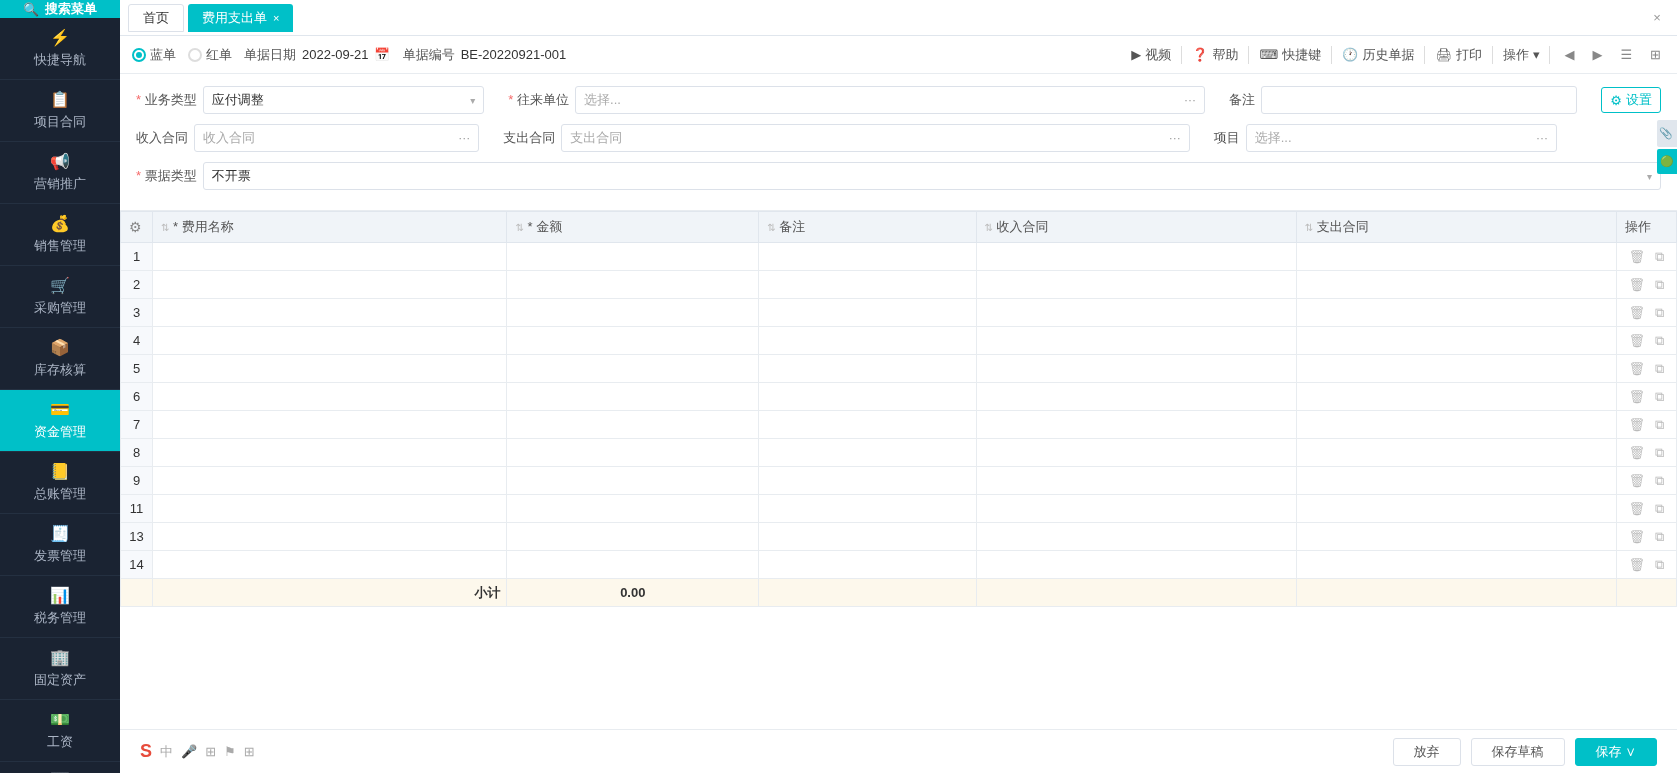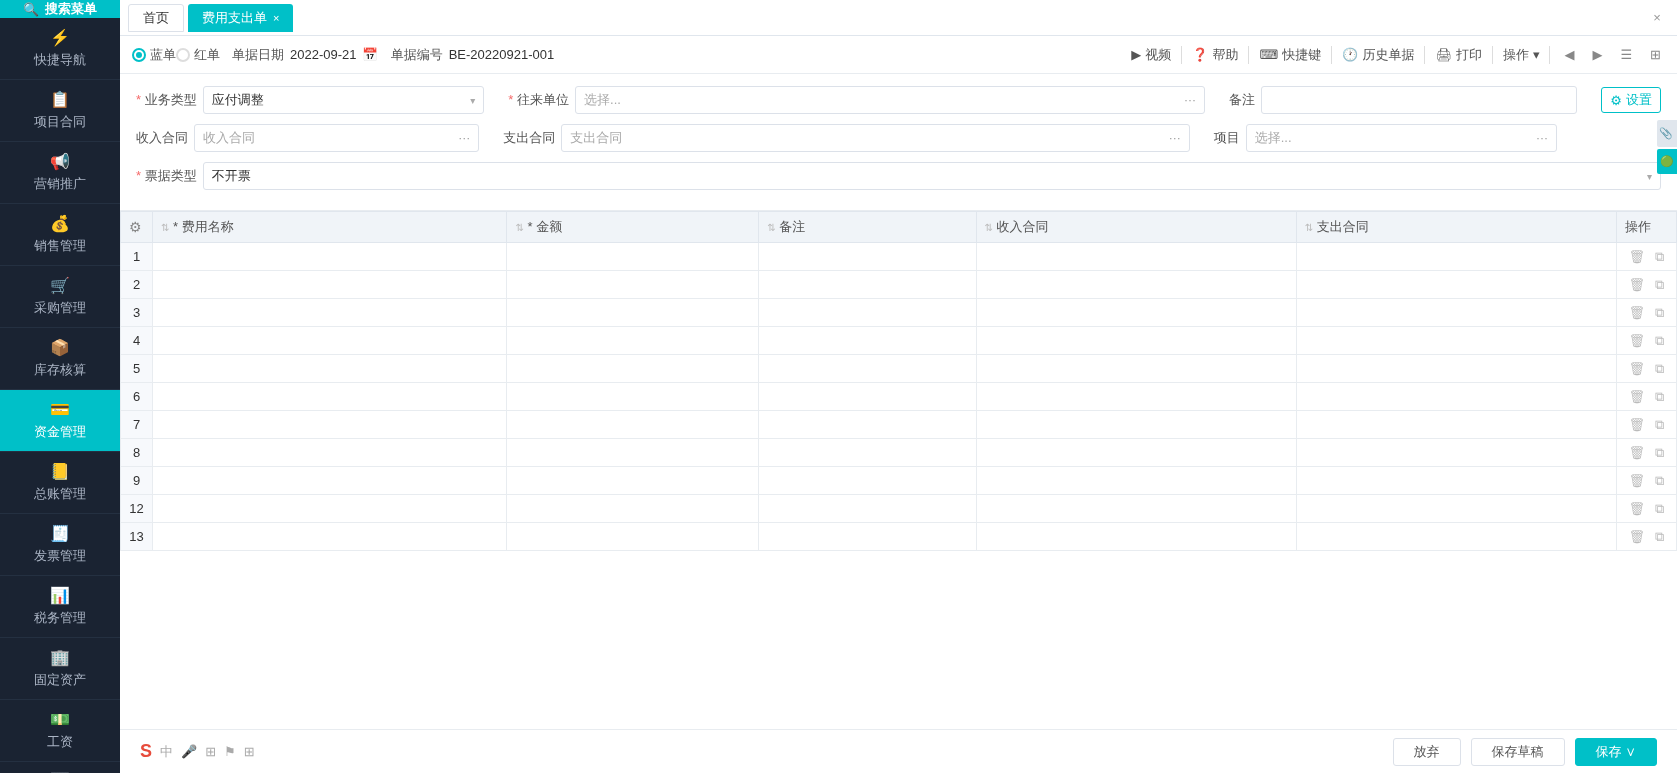--- a/index.html
+++ b/index.html
@@ -147,21 +147,21 @@
       background: #fff;
       cursor: pointer;
       justify-content: space-between;
     }
     .form-select-value { color: #333; font-size: 13px; }
     .form-select-arrow { color: #aaa; font-size: 10px; }
     .form-placeholder { color: #aaa; font-size: 13px; }
     .form-dots { color: #999; font-size: 12px; cursor: pointer; }
 
     
-    .radio-group { display: flex; align-items: center; gap: 0; }
+    .radio-group { display: flex; align-items: center; gap: 12px; }
     .radio-item { display: flex; align-items: center; gap: 4px; cursor: pointer; font-size: 13px; color: #555; }
     .radio-dot { width: 14px; height: 14px; border-radius: 50%; border: 2px solid #ddd; display: flex; align-items: center; justify-content: center; }
     .radio-dot.checked { border-color: #00c0c8; }
     .radio-dot.checked::after { content: ''; width: 6px; height: 6px; border-radius: 50%; background: #00c0c8; }
     .meta-field { display: flex; align-items: center; gap: 6px; font-size: 13px; color: #555; }
     .meta-value { color: #333; }
 
     
     .table-area {
       flex: 1;
@@ -612,21 +612,21 @@
       <td></td>
       <td></td>
       <td></td>
       <td></td>
       <td class="col-ops">
         <span style="cursor:pointer; color:#bbb; margin-right:6px;">🗑</span>
         <span style="cursor:pointer; color:#bbb;">⧉</span>
       </td>
     </tr>
           <tr>
-      <td class="row-num">12</td>
+      <td class="row-num">11</td>
       <td></td>
       <td></td>
       <td></td>
       <td></td>
       <td></td>
       <td class="col-ops">
         <span style="cursor:pointer; color:#bbb; margin-right:6px;">🗑</span>
         <span style="cursor:pointer; color:#bbb;">⧉</span>
       </td>
     </tr>
@@ -635,20 +635,41 @@
       <td></td>
       <td></td>
       <td></td>
       <td></td>
       <td></td>
       <td class="col-ops">
         <span style="cursor:pointer; color:#bbb; margin-right:6px;">🗑</span>
         <span style="cursor:pointer; color:#bbb;">⧉</span>
       </td>
     </tr>
+          <tr>
+      <td class="row-num">14</td>
+      <td></td>
+      <td></td>
+      <td></td>
+      <td></td>
+      <td></td>
+      <td class="col-ops">
+        <span style="cursor:pointer; color:#bbb; margin-right:6px;">🗑</span>
+        <span style="cursor:pointer; color:#bbb;">⧉</span>
+      </td>
+    </tr>
+          <tr class="subtotal-row">
+    <td class="row-num"></td>
+    <td class="subtotal-label" colspan="1">小计</td>
+    <td class="subtotal-value">0.00</td>
+    <td></td>
+    <td></td>
+    <td></td>
+    <td></td>
+  </tr>
         </tbody>
     </table>
   </div>
 
   <div class="footer-toolbar">
     <div style="margin-right:auto; display:flex; gap:8px; align-items:center; color:#aaa; font-size:20px;">
       <span style="color:#e74c3c; font-weight:bold; font-size:18px;">S</span>
       <span style="cursor:pointer;">中</span>
       <span style="cursor:pointer;">🎤</span>
       <span style="cursor:pointer;">⊞</span>

